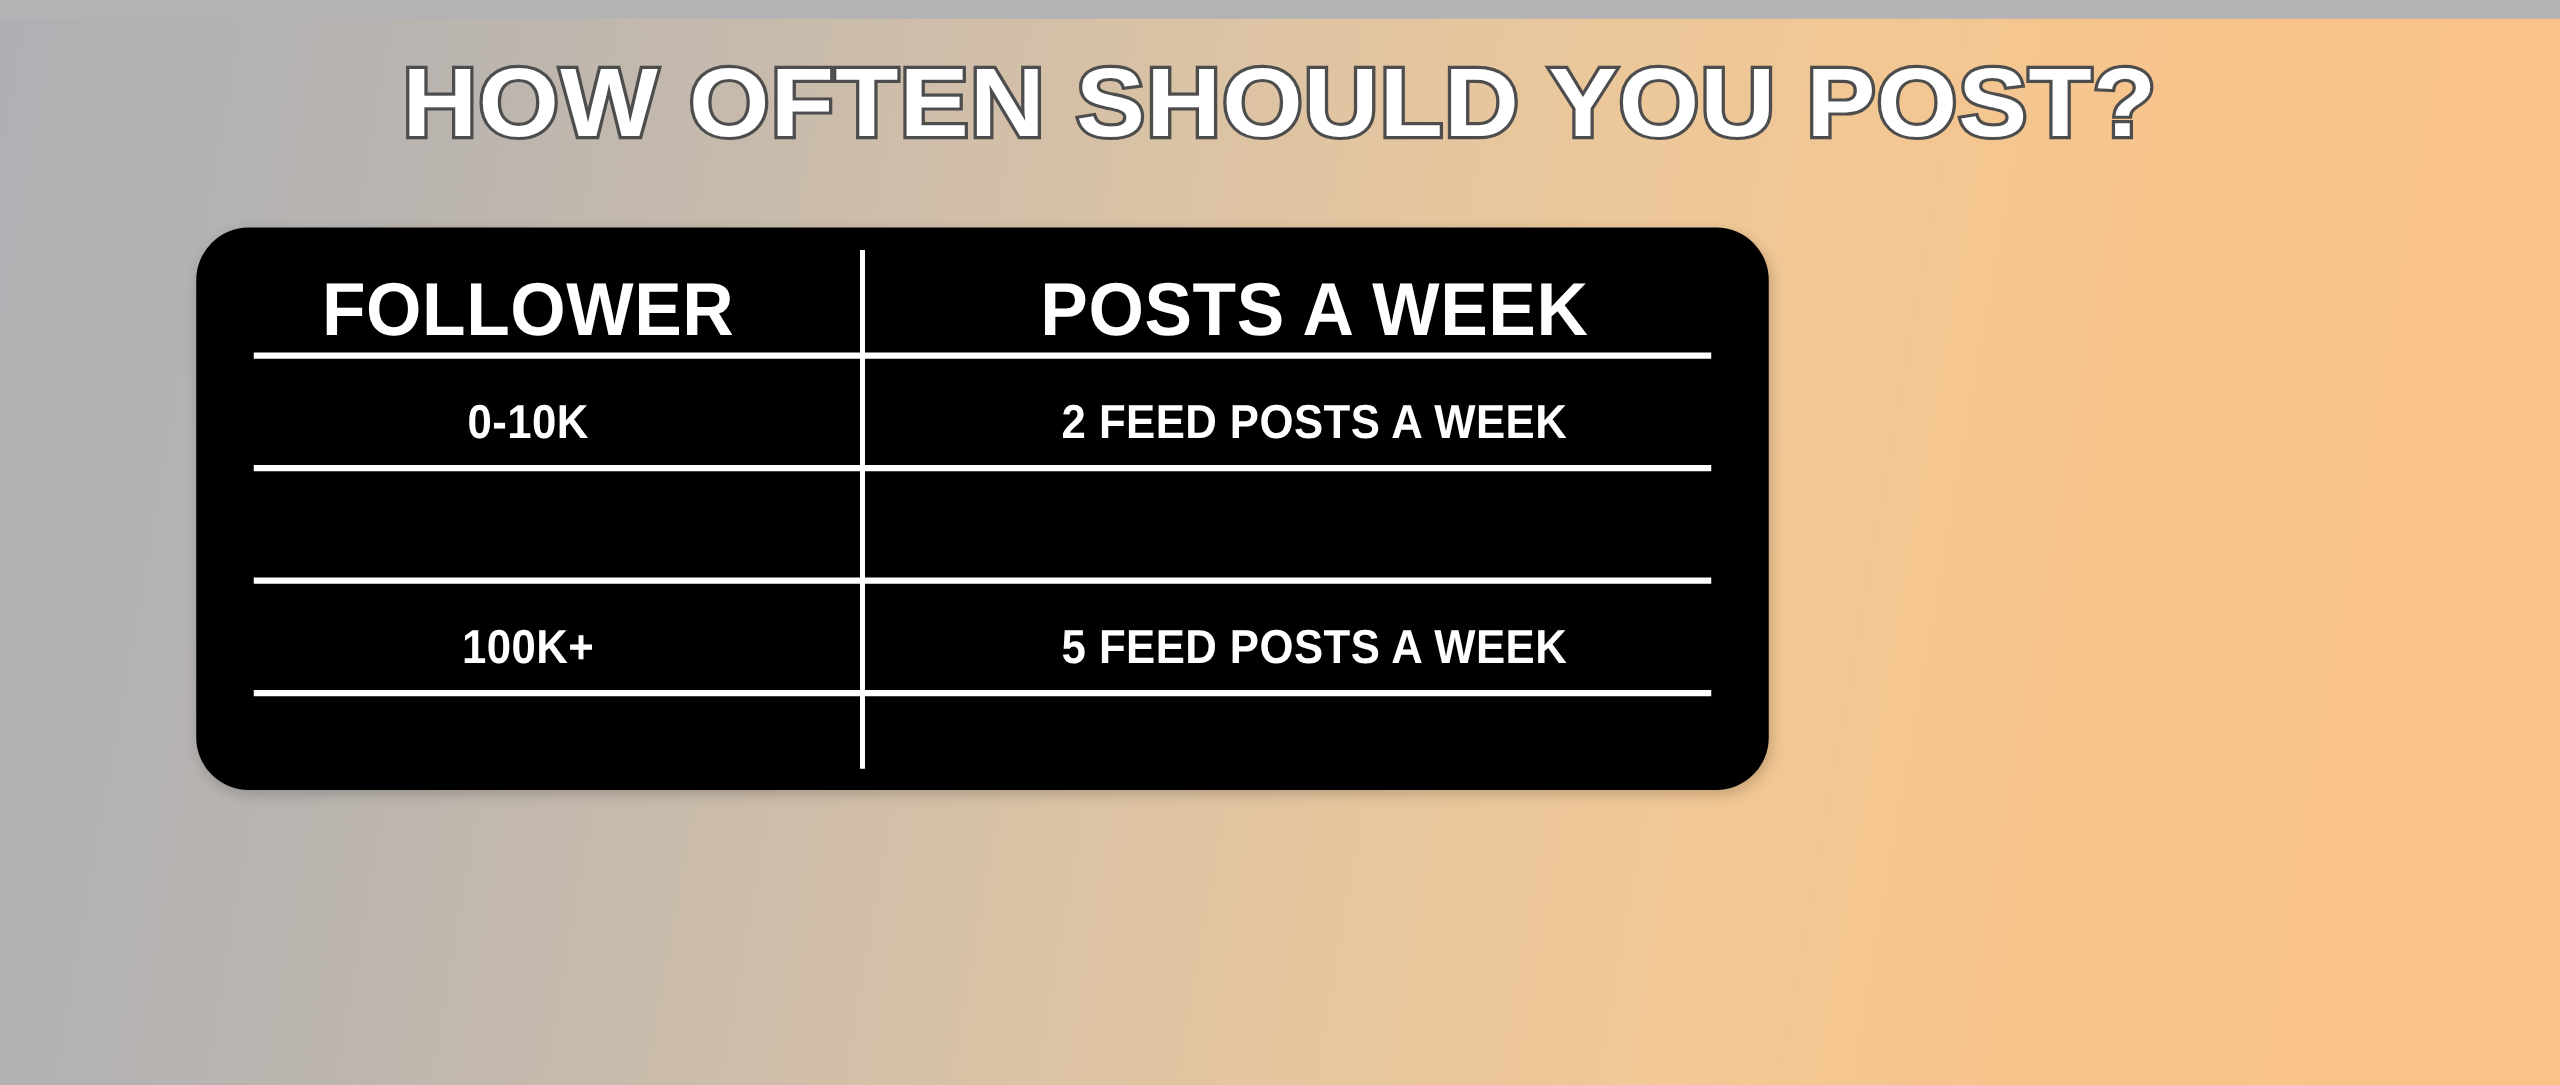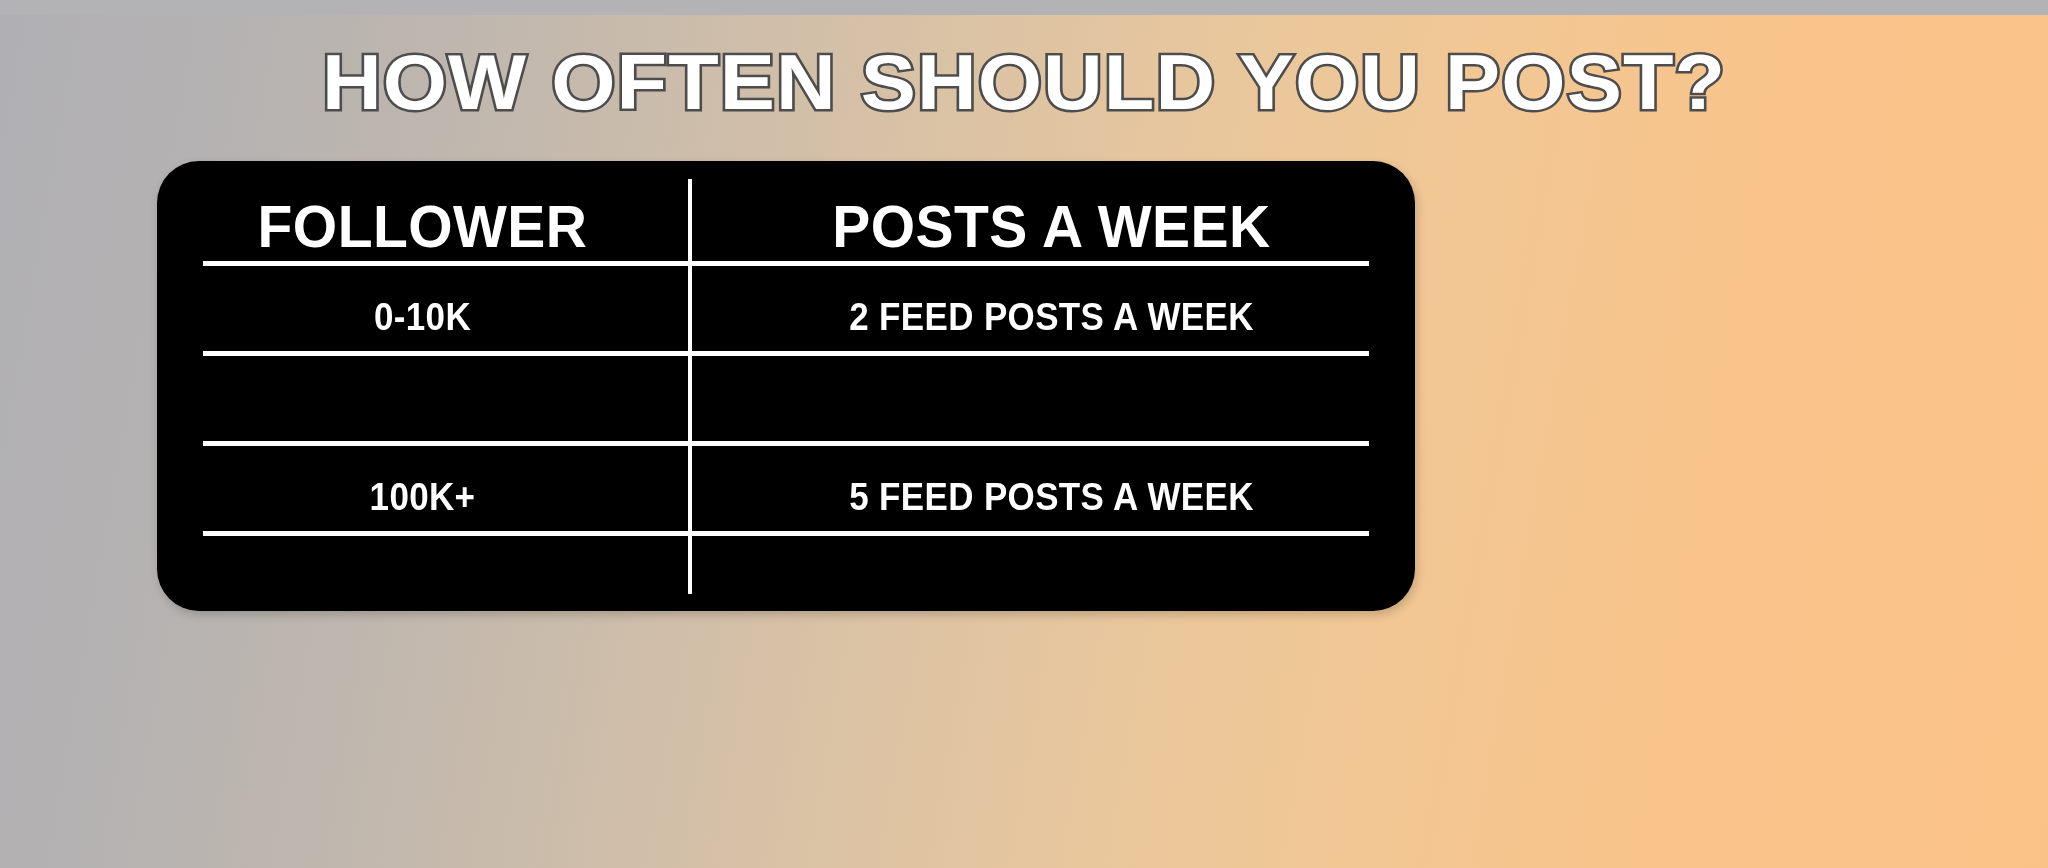--- a/index.html
+++ b/index.html
@@ -50,21 +50,21 @@
     paint-order: stroke fill;
     white-space: nowrap;
     transform: scaleX(1.06);
     transform-origin: center top;
   }
 
   
   #card {
     position: absolute;
     left: 157px;
-    top: 146px;
+    top: 167px;
     width: 1258px;
     height: 450px;
     background: #000000;
     border-radius: 42px;
     box-shadow: 2px 4px 10px rgba(0,0,0,0.18);
   }
 
   
   #col-divider {
     position: absolute;

